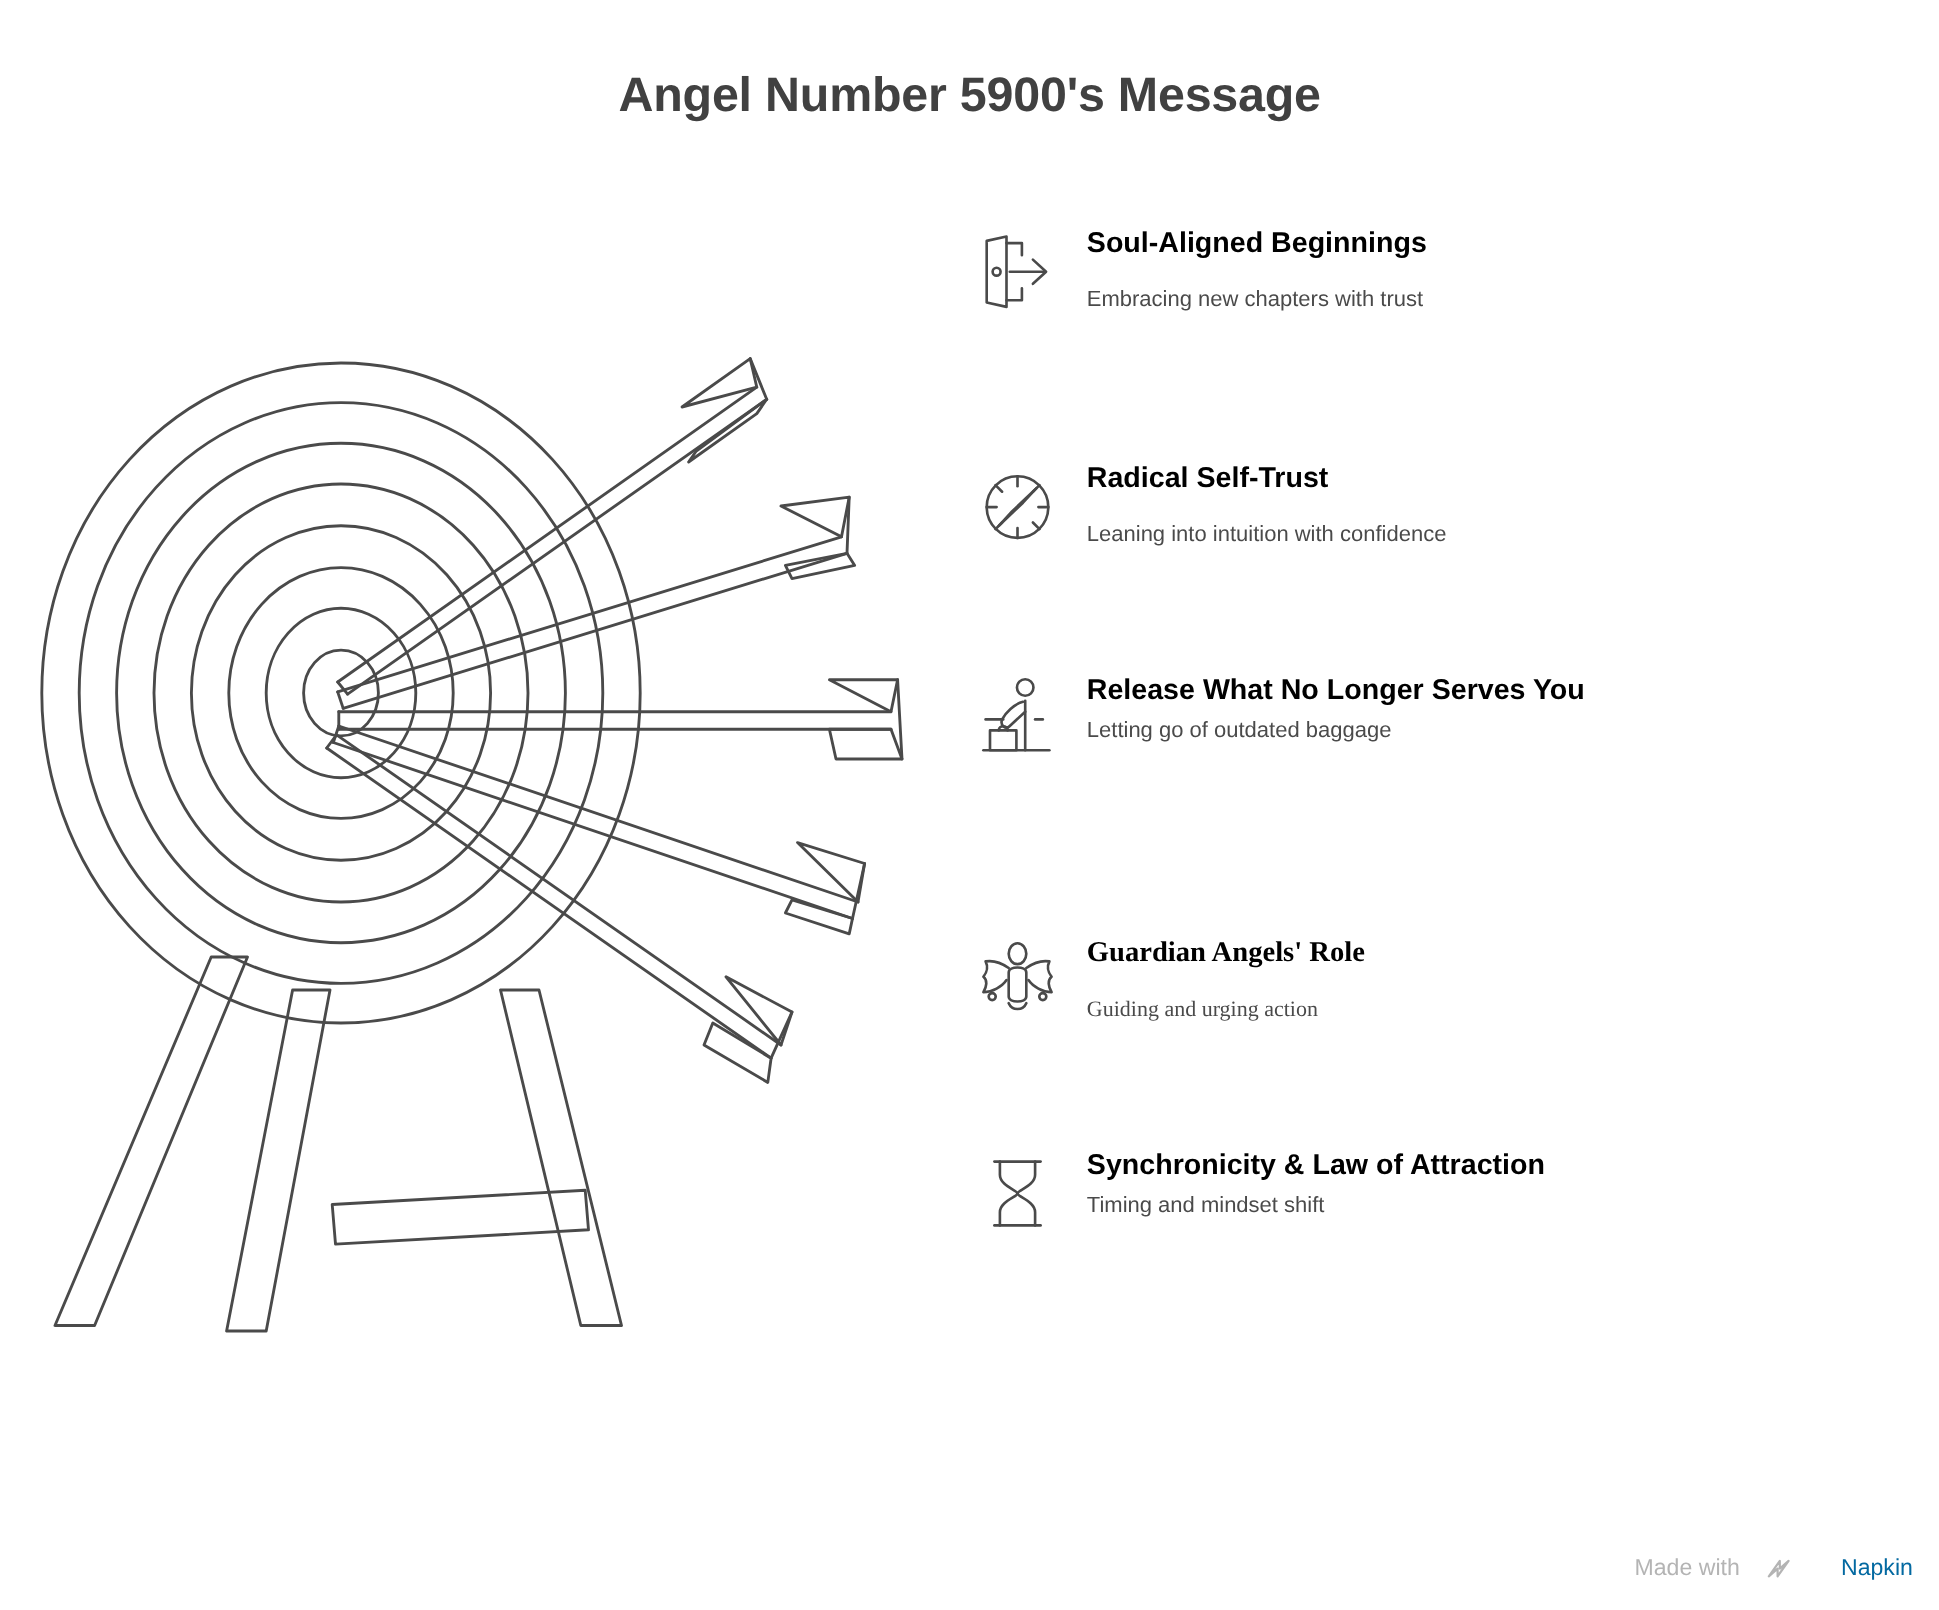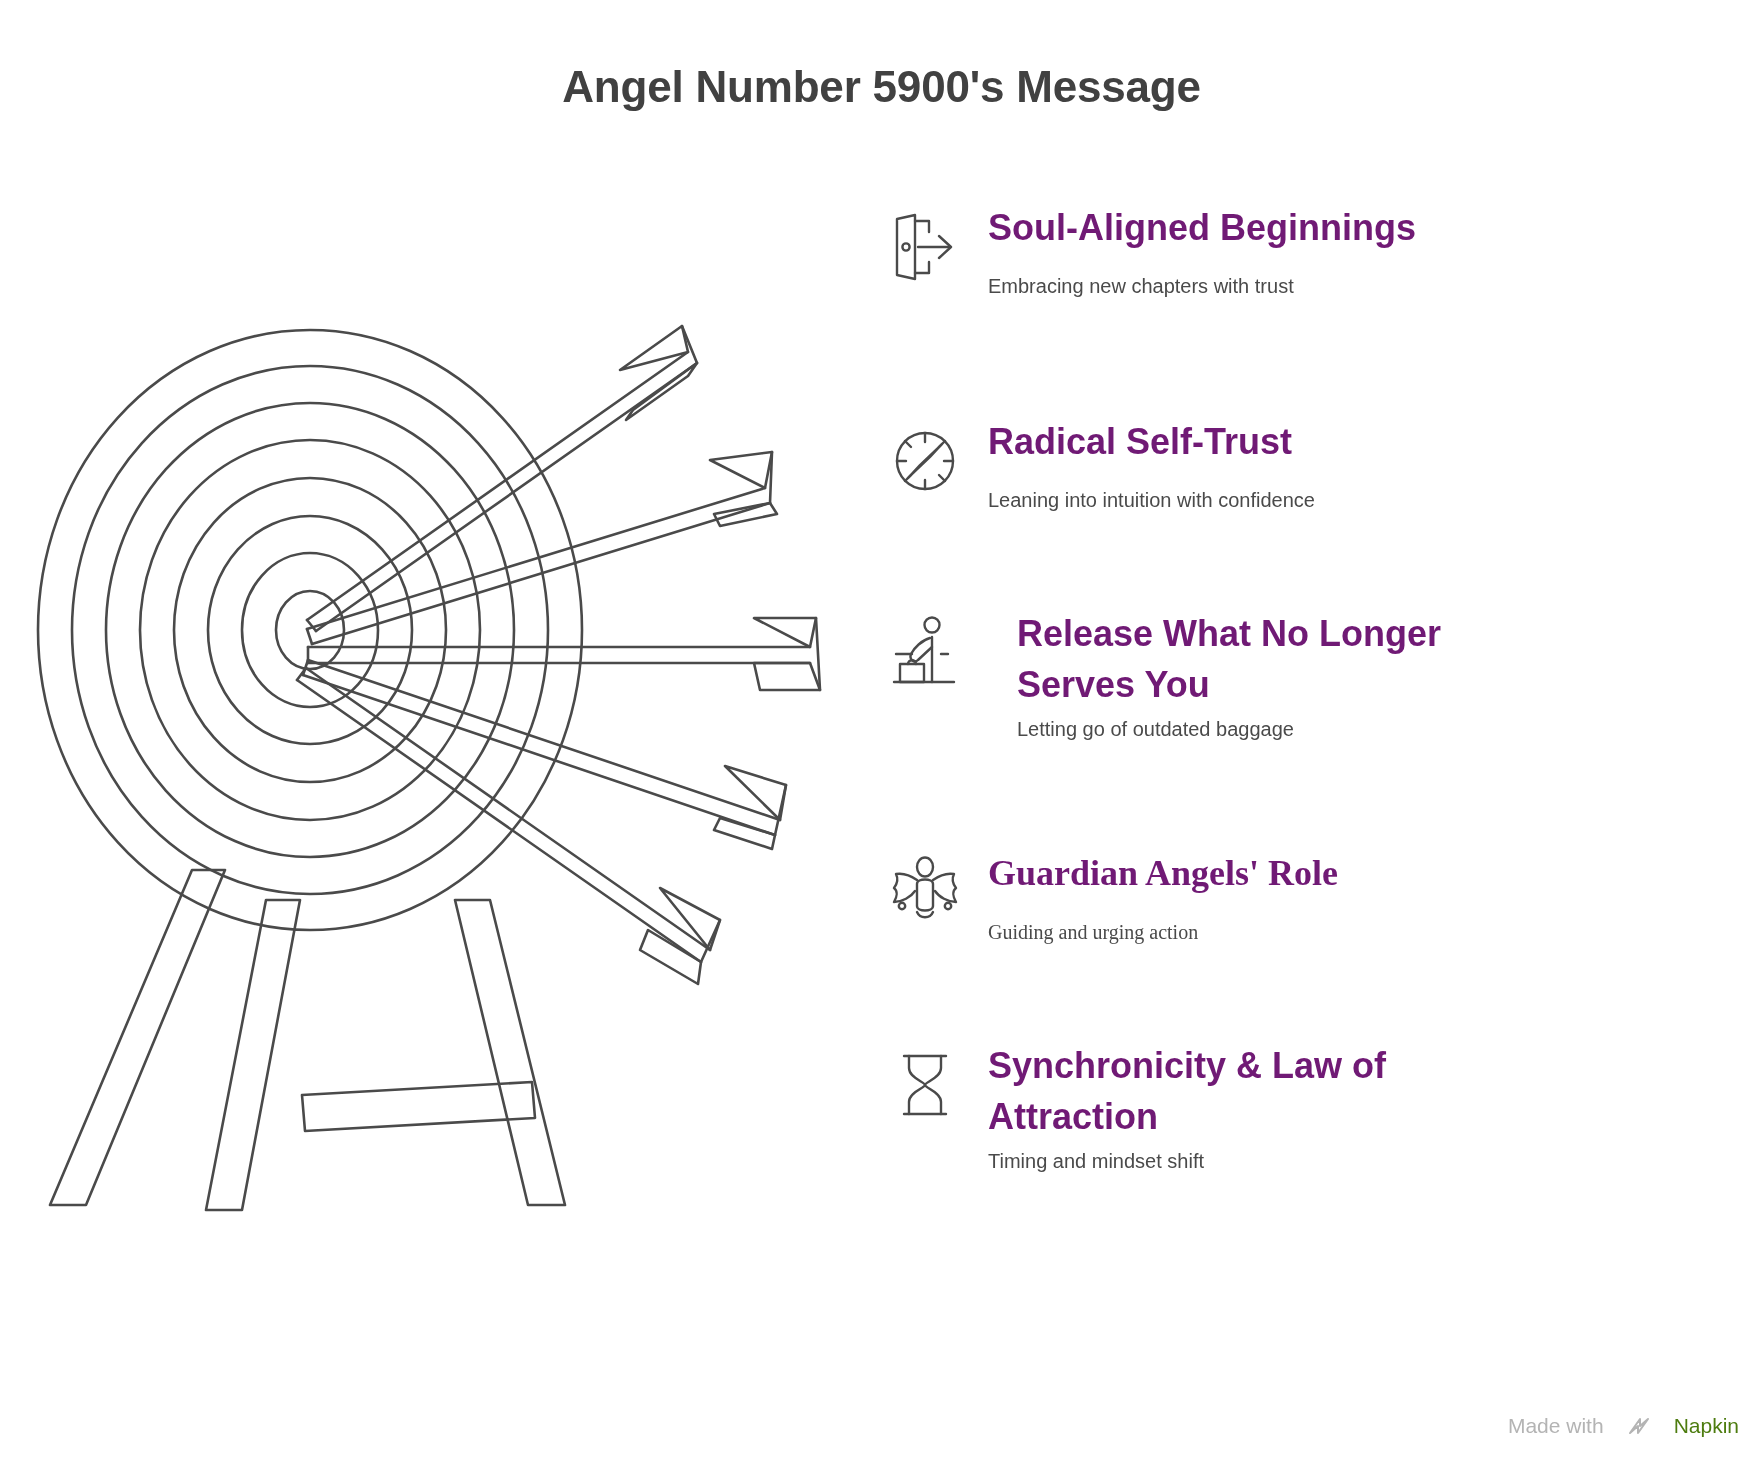--- a/index.html
+++ b/index.html
@@ -47,37 +47,37 @@
     align-items:flex-start;
     justify-content:center;
     padding-top:2px;
   }
   .point-icon svg{display:block;}
   .point-text{
     flex:1 1 auto;
     padding-left:18px;
   }
   .point-heading{
-    font-size:36px;
+    font-size:26px;
     font-weight:bold;
-    color:#701a75;
+    color:#000000;
     line-height:1.42;
     margin:0 0 6px 0;
   }
   .point-desc{
     font-size:20px;
     font-weight:normal;
     color:#4a4a4a;
     line-height:1.3;
     margin:0;
   }
   
   #row-0{top:22px;}
   #row-1{top:236px;}
-  #row-2{top:428px;gap:29px;}
+  #row-2{top:428px;}
   #row-3{top:668px;font-family:Liberation Serif, serif;}
   #row-4{top:860px;}
 
   #row-0 .point-icon{padding-top:4px;}
   #row-1 .point-icon{padding-top:4px;}
   #row-2 .point-icon{padding-top:2px;}
   #row-3 .point-icon{padding-top:2px;}
   #row-4 .point-icon{padding-top:4px;}
 
   #row-2 .point-desc,#row-4 .point-desc{margin-top:2px;}
@@ -86,21 +86,21 @@
   
   #footer-brand{
     position:absolute;
     right:24px;bottom:26px;
     display:flex;
     align-items:center;
     gap:24px;
     color:#b4b4b4;
     font-size:21px;
   }
-  #footer-brand .brand-word{color:#4d7c0f;}
+  #footer-brand .brand-word{color:#0369a1;margin-left:22px;}
   #footer-brand svg{display:block;}
 </style>
 </head>
 <body>
 
 <div id="page-title">Angel Number 5900's Message</div>
 
 <div id="target-illustration">
   <svg viewBox="0 0 830 950" xmlns="http://www.w3.org/2000/svg" fill="none" stroke="#4a4a4a" stroke-width="2.6" stroke-linecap="round" stroke-linejoin="round">
 

